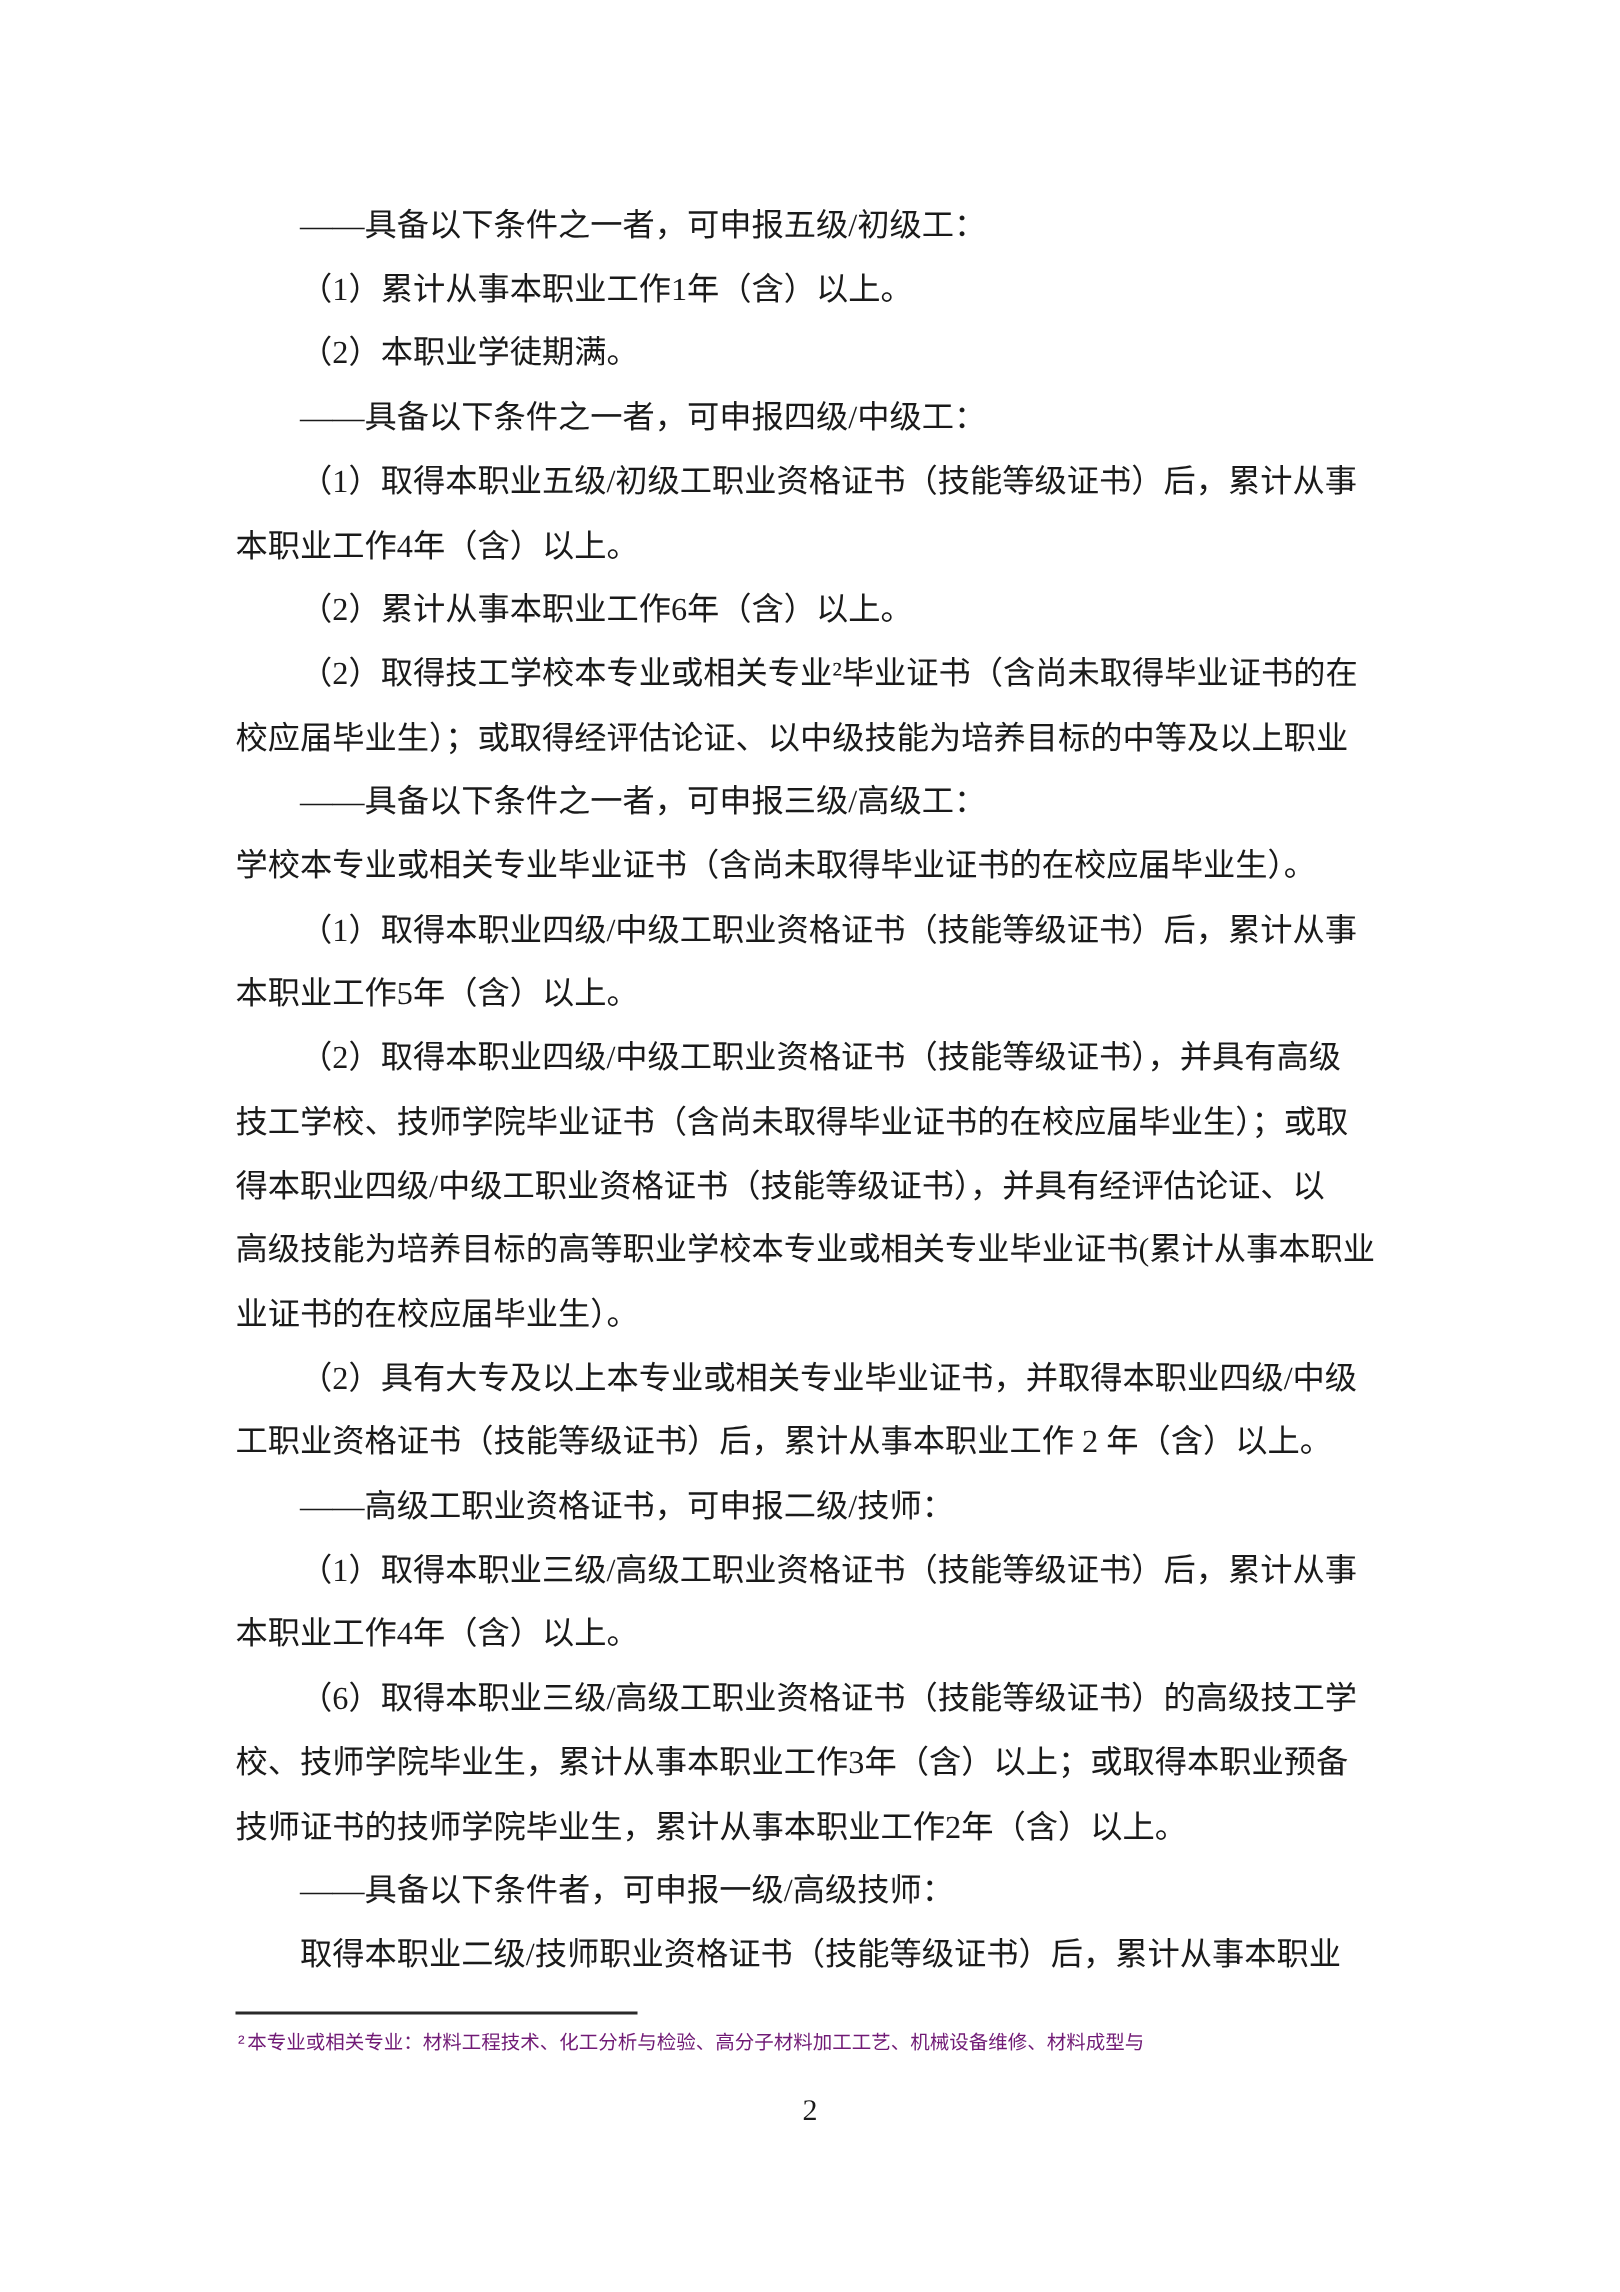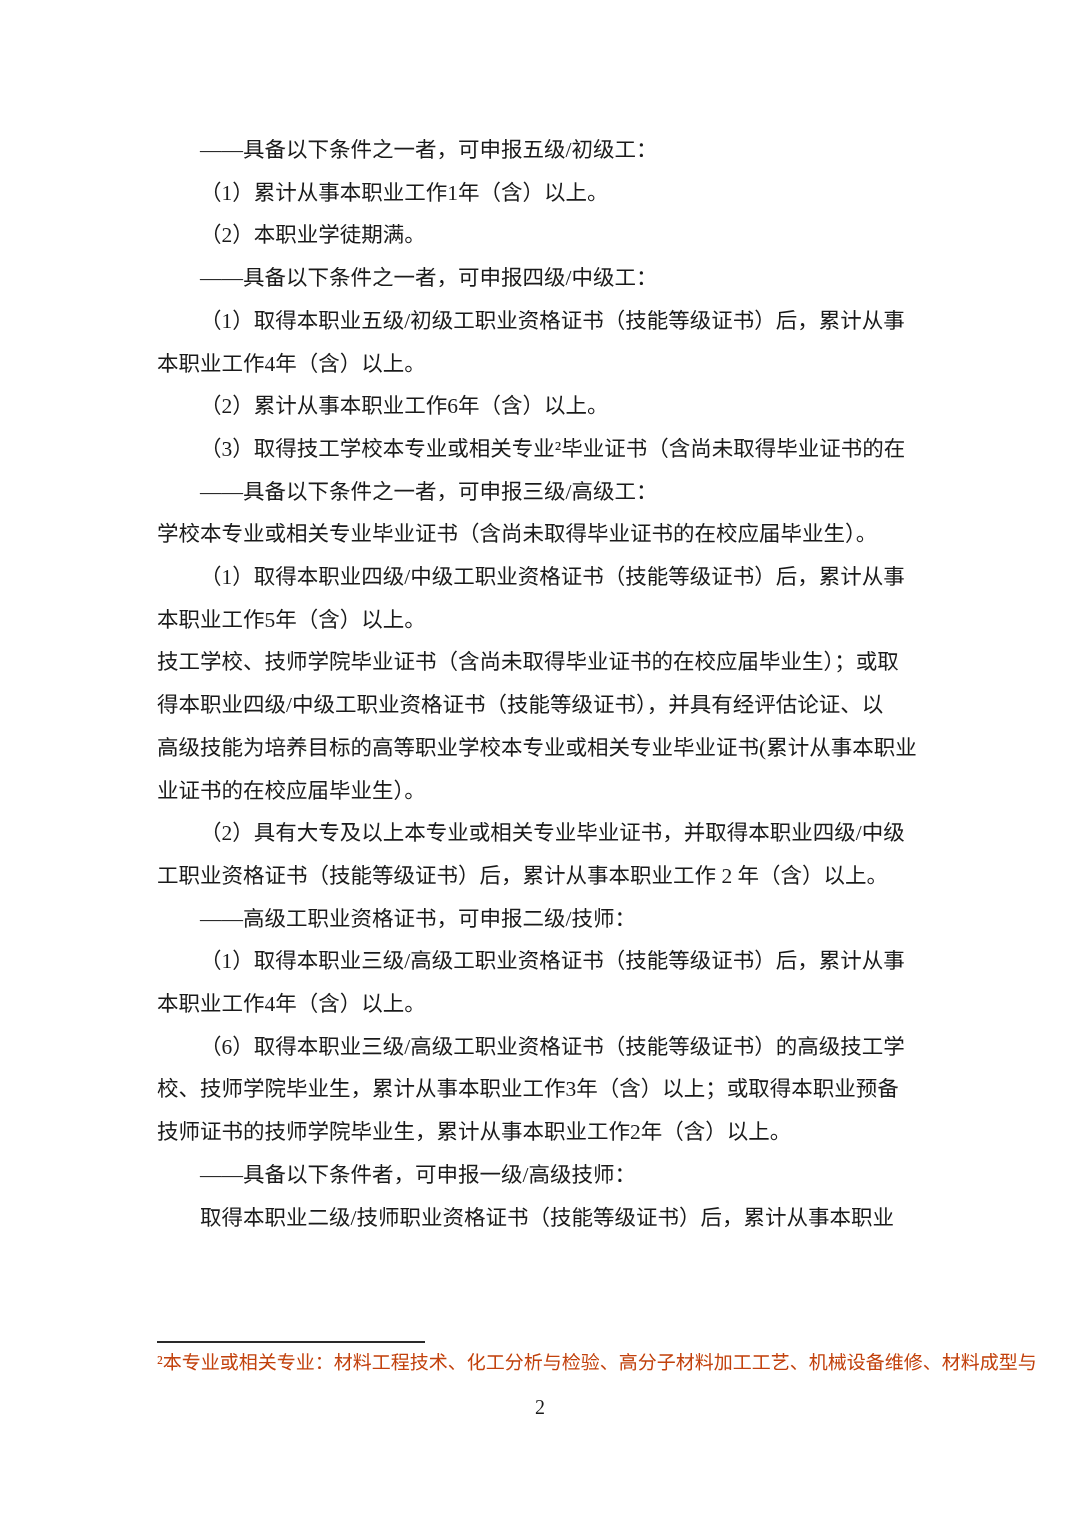--- a/index.html
+++ b/index.html
@@ -37,23 +37,24 @@
     top: 1341px;
     width: 268px;
     height: 0;
     border-top: 2px solid #2a2a2a;
   }
   .footnote {
     position: absolute;
     left: 157px;
     top: 1349px;
     width: 778px;
-    font-size: 19px;
+    font-size: 13px;
     line-height: 28px;
-    color: #c2410c;
+    color: #701a75;
+    font-family: Liberation Mono, monospace;
   }
   .page-number {
     position: absolute;
     left: 0;
     top: 1396px;
     width: 1080px;
     text-align: center;
     font-size: 20px;
     color: #1a1a1a;
   }
@@ -64,25 +65,27 @@
 <div class="page">
 
   <div class="body-text">
       <div class="text-line indent">——具备以下条件之一者，可申报五级/初级工：</div>
       <div class="text-line indent">（1）累计从事本职业工作1年（含）以上。</div>
       <div class="text-line indent">（2）本职业学徒期满。</div>
       <div class="text-line indent">——具备以下条件之一者，可申报四级/中级工：</div>
       <div class="text-line indent">（1）取得本职业五级/初级工职业资格证书（技能等级证书）后，累计从事</div>
       <div class="text-line">本职业工作4年（含）以上。</div>
       <div class="text-line indent">（2）累计从事本职业工作6年（含）以上。</div>
-      <div class="text-line indent">（3）取得技工学校本专业或相关专业²毕业证书（含尚未取得毕业证书的在</div>
+      <div class="text-line indent">（2）取得技工学校本专业或相关专业²毕业证书（含尚未取得毕业证书的在</div>
+      <div class="text-line">校应届毕业生）；或取得经评估论证、以中级技能为培养目标的中等及以上职业</div>
       <div class="text-line indent">——具备以下条件之一者，可申报三级/高级工：</div>
       <div class="text-line">学校本专业或相关专业毕业证书（含尚未取得毕业证书的在校应届毕业生）。</div>
       <div class="text-line indent">（1）取得本职业四级/中级工职业资格证书（技能等级证书）后，累计从事</div>
       <div class="text-line">本职业工作5年（含）以上。</div>
+      <div class="text-line indent">（2）取得本职业四级/中级工职业资格证书（技能等级证书），并具有高级</div>
       <div class="text-line">技工学校、技师学院毕业证书（含尚未取得毕业证书的在校应届毕业生）；或取</div>
       <div class="text-line">得本职业四级/中级工职业资格证书（技能等级证书），并具有经评估论证、以</div>
       <div class="text-line">高级技能为培养目标的高等职业学校本专业或相关专业毕业证书(累计从事本职业</div>
       <div class="text-line">业证书的在校应届毕业生）。</div>
       <div class="text-line indent">（2）具有大专及以上本专业或相关专业毕业证书，并取得本职业四级/中级</div>
       <div class="text-line">工职业资格证书（技能等级证书）后，累计从事本职业工作 2 年（含）以上。</div>
       <div class="text-line indent">——高级工职业资格证书，可申报二级/技师：</div>
       <div class="text-line indent">（1）取得本职业三级/高级工职业资格证书（技能等级证书）后，累计从事</div>
       <div class="text-line">本职业工作4年（含）以上。</div>
       <div class="text-line indent">（6）取得本职业三级/高级工职业资格证书（技能等级证书）的高级技工学</div>

